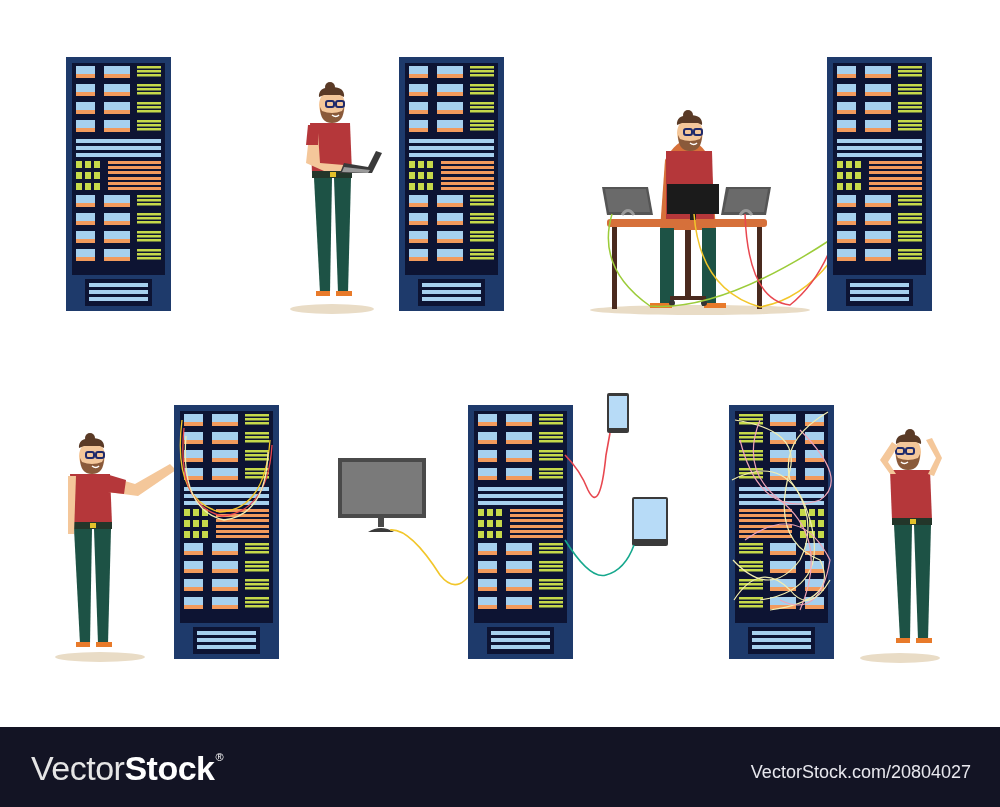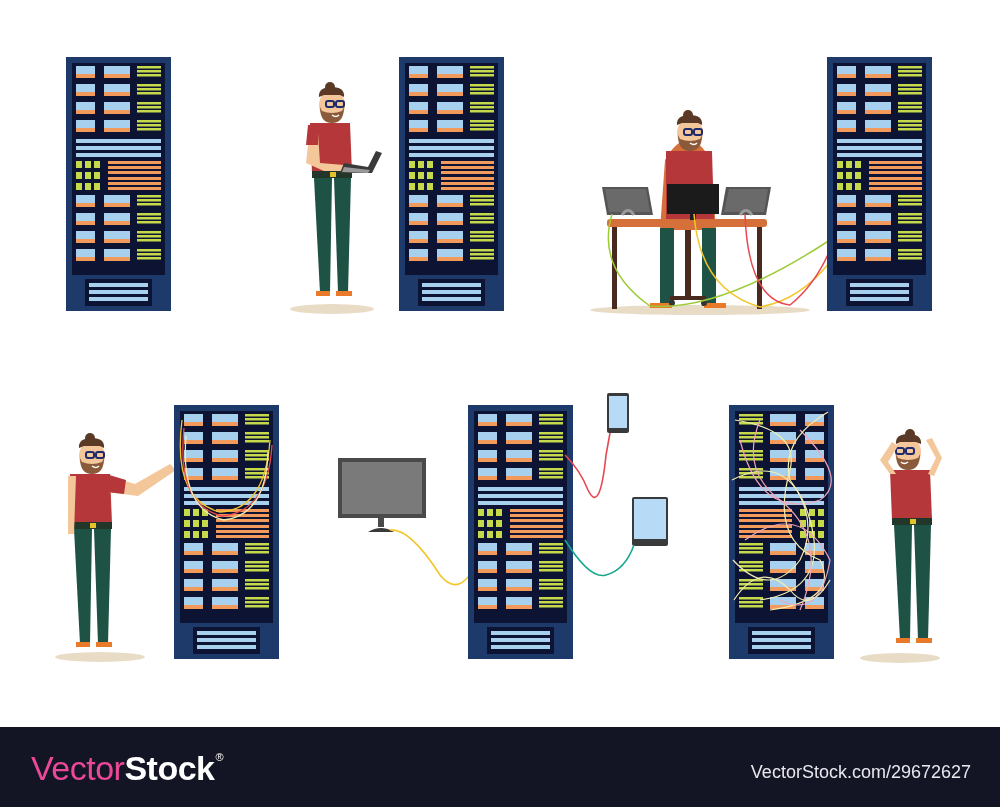--- a/index.html
+++ b/index.html
@@ -1,20 +1,20 @@
 <!DOCTYPE html>
 <html><head>
 <meta charset="utf-8">
 <style>
   html,body{margin:0;padding:0;background:#ffffff;}
   body{width:1000px;height:807px;position:relative;overflow:hidden;font-family:"Liberation Sans",sans-serif;}
   #art{position:absolute;left:0;top:0;width:1000px;height:727px;}
   .footer{position:absolute;left:0;top:727px;width:1000px;height:80px;background:#131424;color:#ffffff;}
   .brand{position:absolute;left:31px;top:22px;font-size:34px;letter-spacing:-0.5px;font-family:"Liberation Sans",sans-serif;}
-  .brand .light{font-weight:300;color:#ec4899;}
+  .brand .light{font-weight:300;color:#e5e5e5;}
   .brand .bold{font-weight:700;color:#ffffff;margin-top:28px;}
   .brand sup{font-size:11px;vertical-align:top;position:relative;top:2px;margin-left:1px;}
   .stockid{position:absolute;right:29px;top:35px;font-size:18px;color:#e8e8ee;}
 </style>
 </head>
 <body>
 
 <svg id="art" viewBox="0 0 1000 727" xmlns="http://www.w3.org/2000/svg">
   <defs>
 
@@ -227,14 +227,14 @@
       <path d="M-20,34 L-30,20 L-18,2 L-12,6 L-22,22 L-14,34 Z" fill="#f4c79a"></path>
       <path d="M18,34 L26,18 L16,0 L22,-2 L32,18 L24,36 Z" fill="#f4c79a"></path>
     </g>
   </g>
 </svg>
 
 <div class="footer">
   <div class="brand">
     <span class="light">Vector</span><span class="bold">Stock</span><sup>®</sup>
   </div>
-  <div class="stockid">VectorStock.com/29672627</div>
+  <div class="stockid">VectorStock.com/20804027</div>
 </div>
 
 </body></html>

